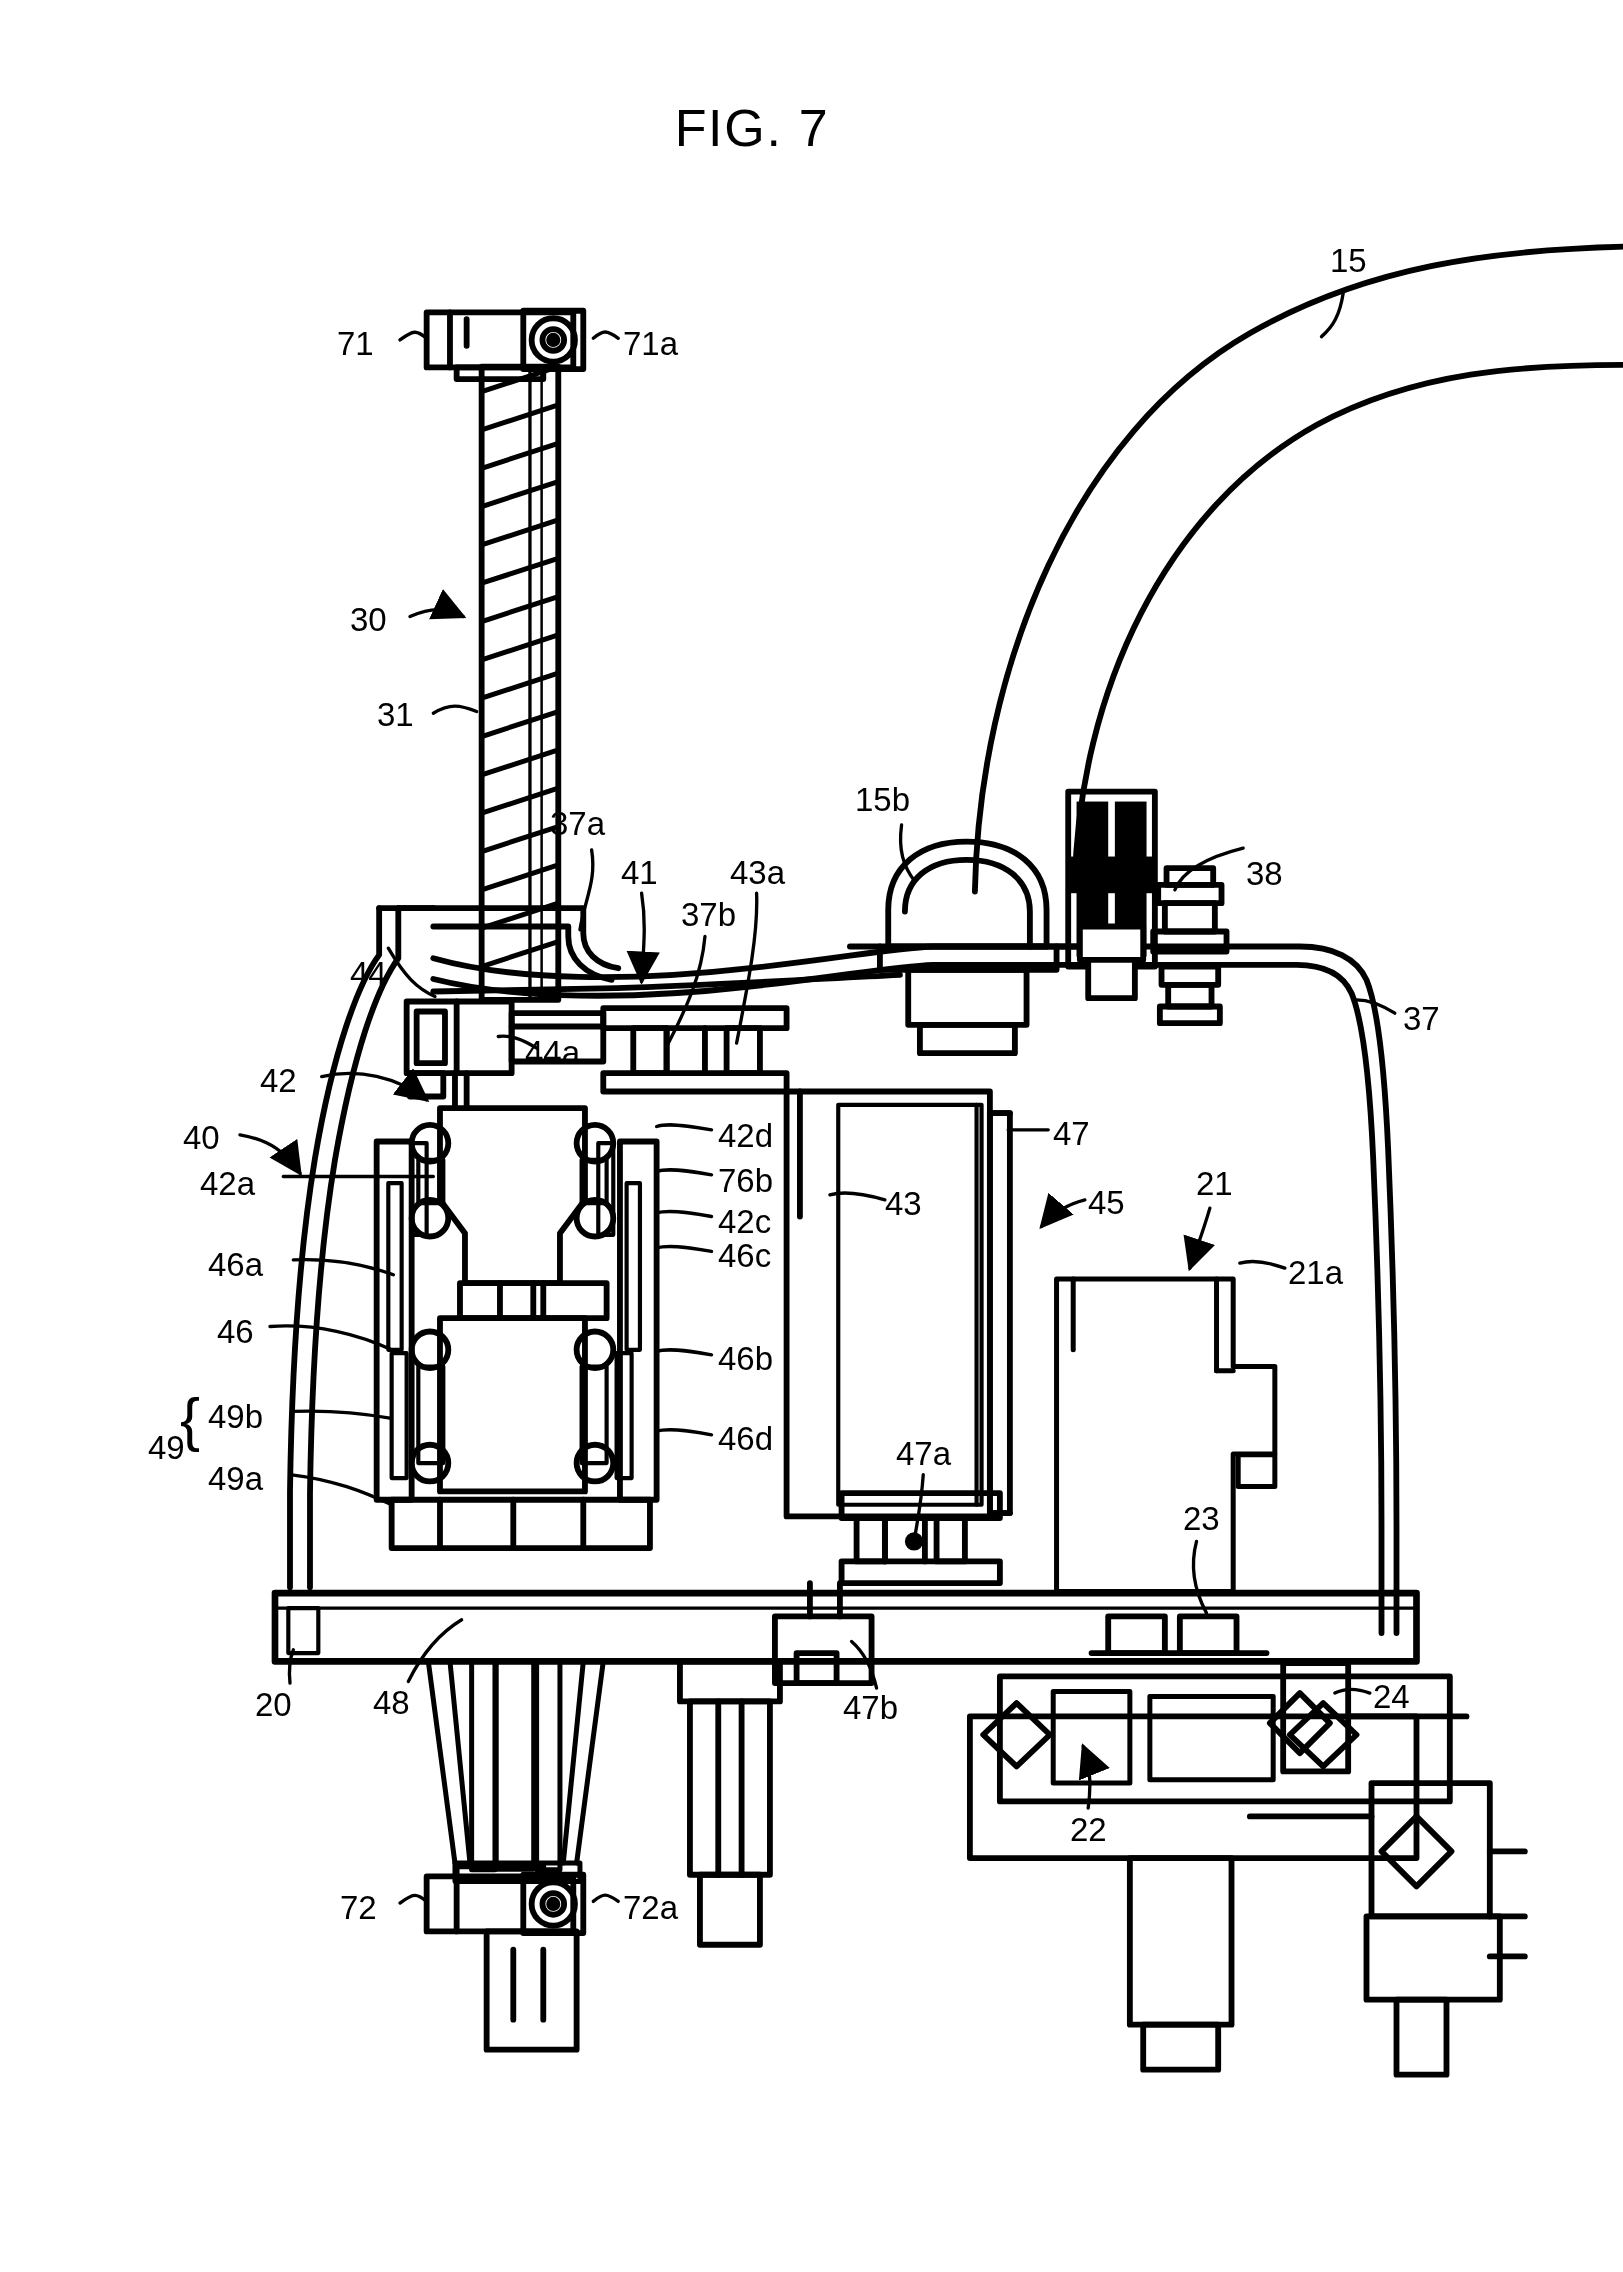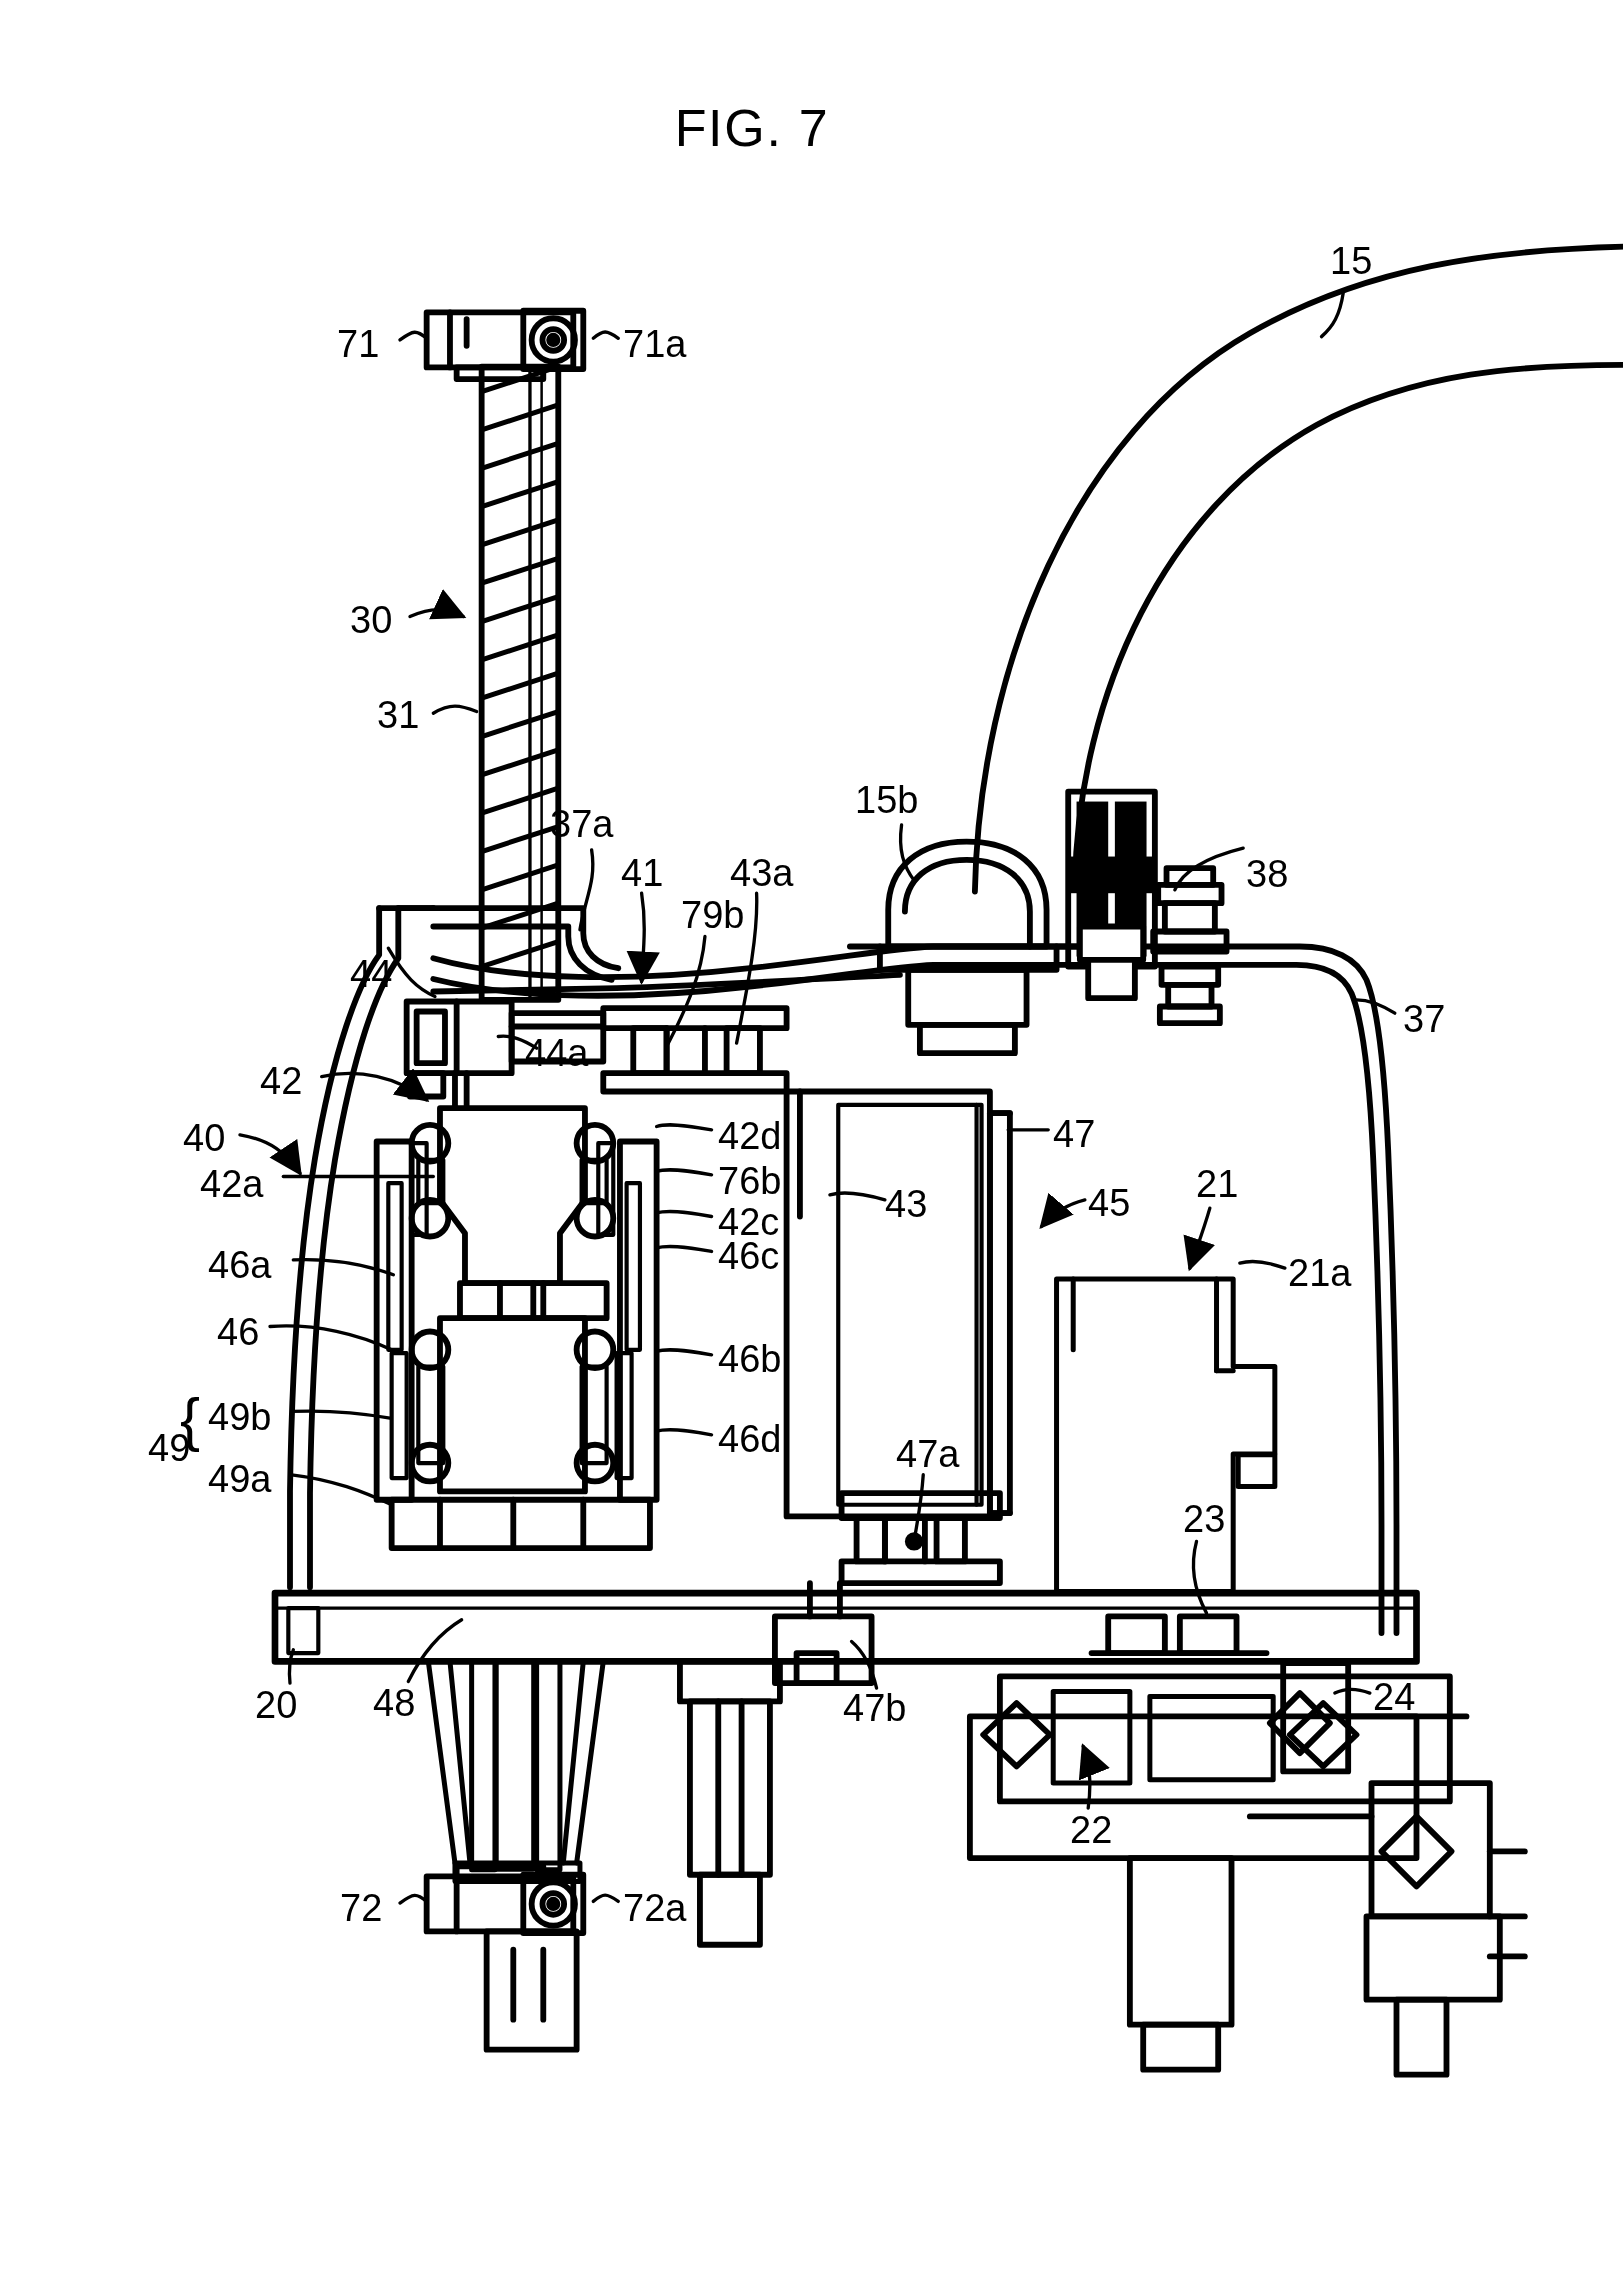--- a/index.html
+++ b/index.html
@@ -7,21 +7,21 @@
     width:1624px;height:2273px;position:relative;overflow:hidden;
     font-family:"Liberation Sans", sans-serif;
     color:#000;
   }
   #figure-title{
     position:absolute;top:98px;left:0;width:1504px;text-align:center;
     font-size:52px;letter-spacing:1.7px;font-weight:400;
   }
   #drawing{position:absolute;top:0;left:0;width:1624px;height:2273px;}
   .lbl{
-    position:absolute;font-size:38px;line-height:38px;white-space:nowrap;
+    position:absolute;font-size:33px;line-height:38px;white-space:nowrap;
     font-family:"Liberation Sans", sans-serif;
   }
   .lbl.brace{font-size:60px;line-height:47px;}
   svg{display:block;}
 </style>
 </head>
 <body>
 
 <div id="figure-title">FIG. 7</div>
 
@@ -394,21 +394,21 @@
   <span class="lbl" style="left:1330px;top:242px">15</span>
   <span class="lbl" style="left:337px;top:325px">71</span>
   <span class="lbl" style="left:623px;top:325px">71a</span>
   <span class="lbl" style="left:350px;top:601px">30</span>
   <span class="lbl" style="left:377px;top:696px">31</span>
   <span class="lbl" style="left:550px;top:805px">37a</span>
   <span class="lbl" style="left:855px;top:781px">15b</span>
   <span class="lbl" style="left:1246px;top:855px">38</span>
   <span class="lbl" style="left:621px;top:854px">41</span>
   <span class="lbl" style="left:730px;top:854px">43a</span>
-  <span class="lbl" style="left:681px;top:896px">79b</span>
+  <span class="lbl" style="left:681px;top:896px">37b</span>
   <span class="lbl" style="left:350px;top:955px">44</span>
   <span class="lbl" style="left:1403px;top:1000px">37</span>
   <span class="lbl" style="left:260px;top:1062px">42</span>
   <span class="lbl" style="left:525px;top:1034px">44a</span>
   <span class="lbl" style="left:183px;top:1119px">40</span>
   <span class="lbl" style="left:718px;top:1117px">42d</span>
   <span class="lbl" style="left:1053px;top:1115px">47</span>
   <span class="lbl" style="left:200px;top:1165px">42a</span>
   <span class="lbl" style="left:718px;top:1162px">76b</span>
   <span class="lbl" style="left:1196px;top:1165px">21</span>

